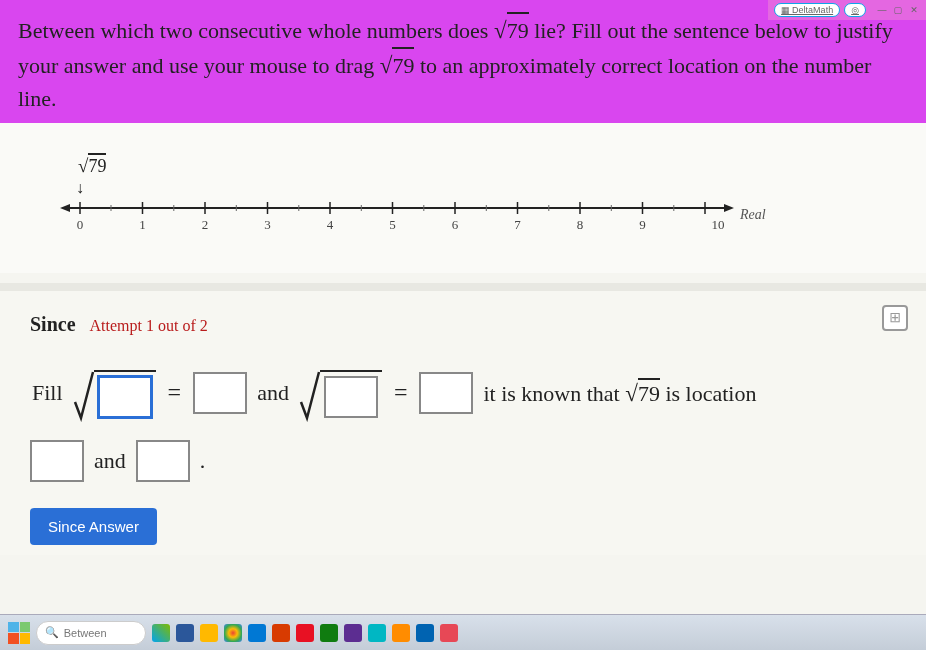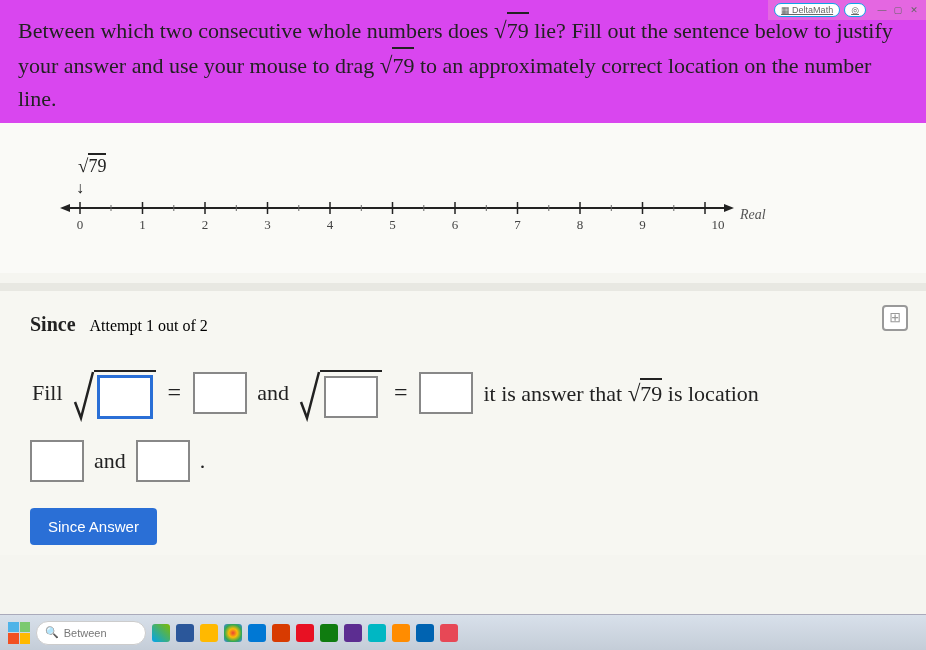--- a/index.html
+++ b/index.html
@@ -93,21 +93,21 @@
       gap: 14px;
       margin-bottom: 28px;
     }
     .answer-title {
       font-size: 20px;
       font-weight: bold;
       color: #222;
     }
     .attempt-text {
       font-size: 16px;
-      color: #000000;
+      color: #b91c1c;
     }
     .sentence-row {
       display: flex;
       align-items: center;
       flex-wrap: wrap;
       gap: 8px;
       font-size: 20px;
       color: #222;
       margin-bottom: 18px;
     }
@@ -370,21 +370,21 @@
       </svg>
       <span class="sqrt-box-wrap">
         <input class="input-box" style="">
       </span>
     </span>
 
     <span class="eq-sign">=</span>
     <input class="input-box" style="">
 
     <span class="word">
-      <span>it is answer that </span><span class="sqrt-inline"><span class="sqrt-radical">√</span><span class="sqrt-bar">79</span></span><span> is location</span>
+      <span>it is known that </span><span class="sqrt-inline"><span class="sqrt-radical">√</span><span class="sqrt-bar">79</span></span><span> is location</span>
     </span>
   </div>
 
   <div class="sentence-row">
     <input class="input-box" style="">
     <span class="word">and</span>
     <input class="input-box" style="">
     <span class="word">.</span>
   </div>
 

